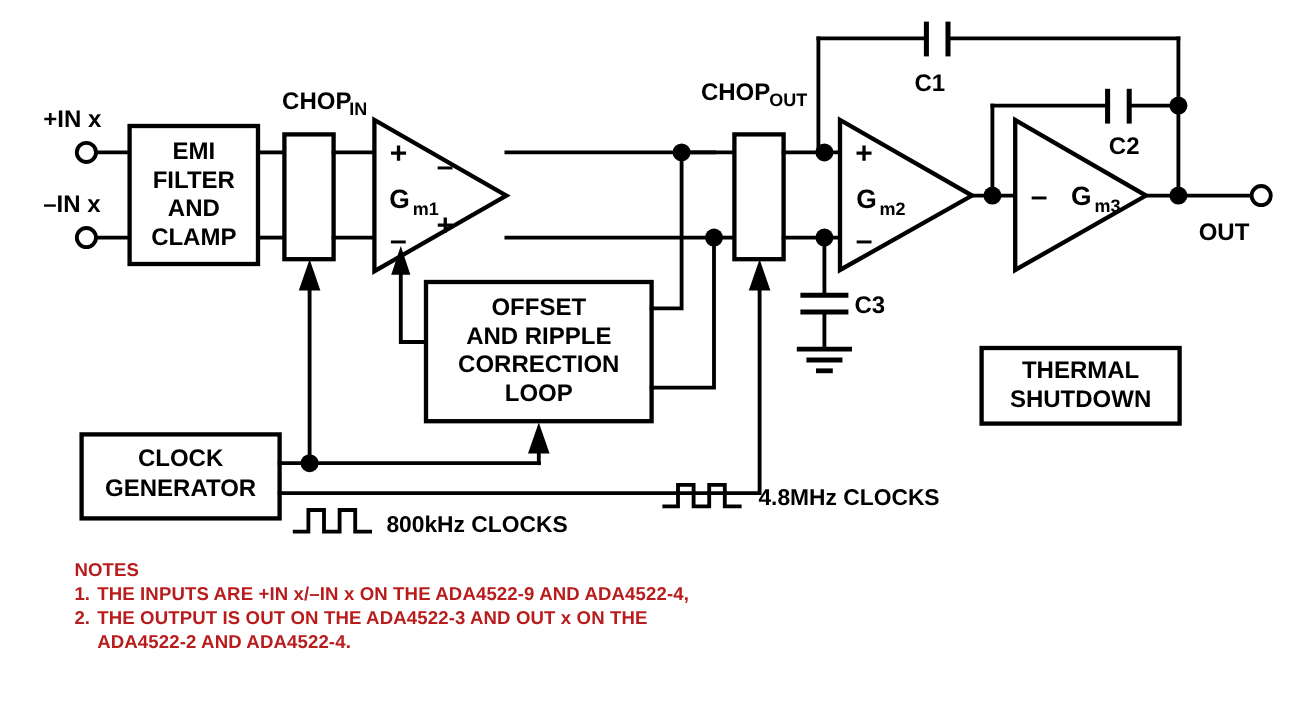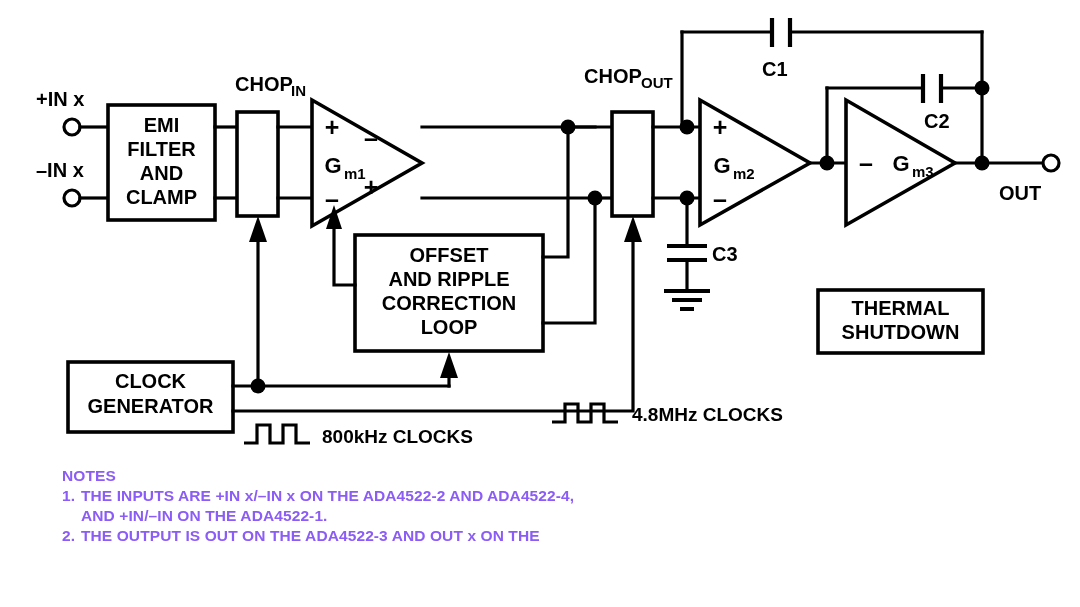--- a/index.html
+++ b/index.html
@@ -114,21 +114,21 @@
     text-anchor: start;
   }
   .notes-block {
     position: absolute;
     left: 62px;
     top: 466px;
     width: 700px;
     font-size: 15.5px;
     font-weight: bold;
     line-height: 1.30;
-    color: #8b5cf6;
+    color: #b91c1c;
     letter-spacing: 0.1px;
   }
   .notes-title { display: block; }
   .note-row {
     display: flex;
     align-items: flex-start;
   }
   .note-num {
     width: 19px;
     flex: 0 0 19px;
@@ -311,26 +311,26 @@
       <text class="t-clk" x="632" y="421">4.8MHz CLOCKS</text>
     </g>
 
   </svg>
 
   <div class="notes-block">
     <span class="notes-title">NOTES</span>
 
     <div class="note-row">
       <span class="note-num">1.</span>
-      <span class="note-text">THE INPUTS ARE +IN x/–IN x ON THE ADA4522-2 AND ADA4522-4,</span>
-    </div>
-    <div class="note-row">
-      <span class="note-num"></span>
-      <span class="note-text">AND +IN/–IN ON THE ADA4522-1.</span>
+      <span class="note-text">THE INPUTS ARE +IN x/–IN x ON THE ADA4522-9 AND ADA4522-4,</span>
     </div>
 
     <div class="note-row">
       <span class="note-num">2.</span>
       <span class="note-text">THE OUTPUT IS OUT ON THE ADA4522-3 AND OUT x ON THE</span>
     </div>
+    <div class="note-row">
+      <span class="note-num"></span>
+      <span class="note-text">ADA4522-2 AND ADA4522-4.</span>
+    </div>
   </div>
 
 </div>
 
 </body></html>

